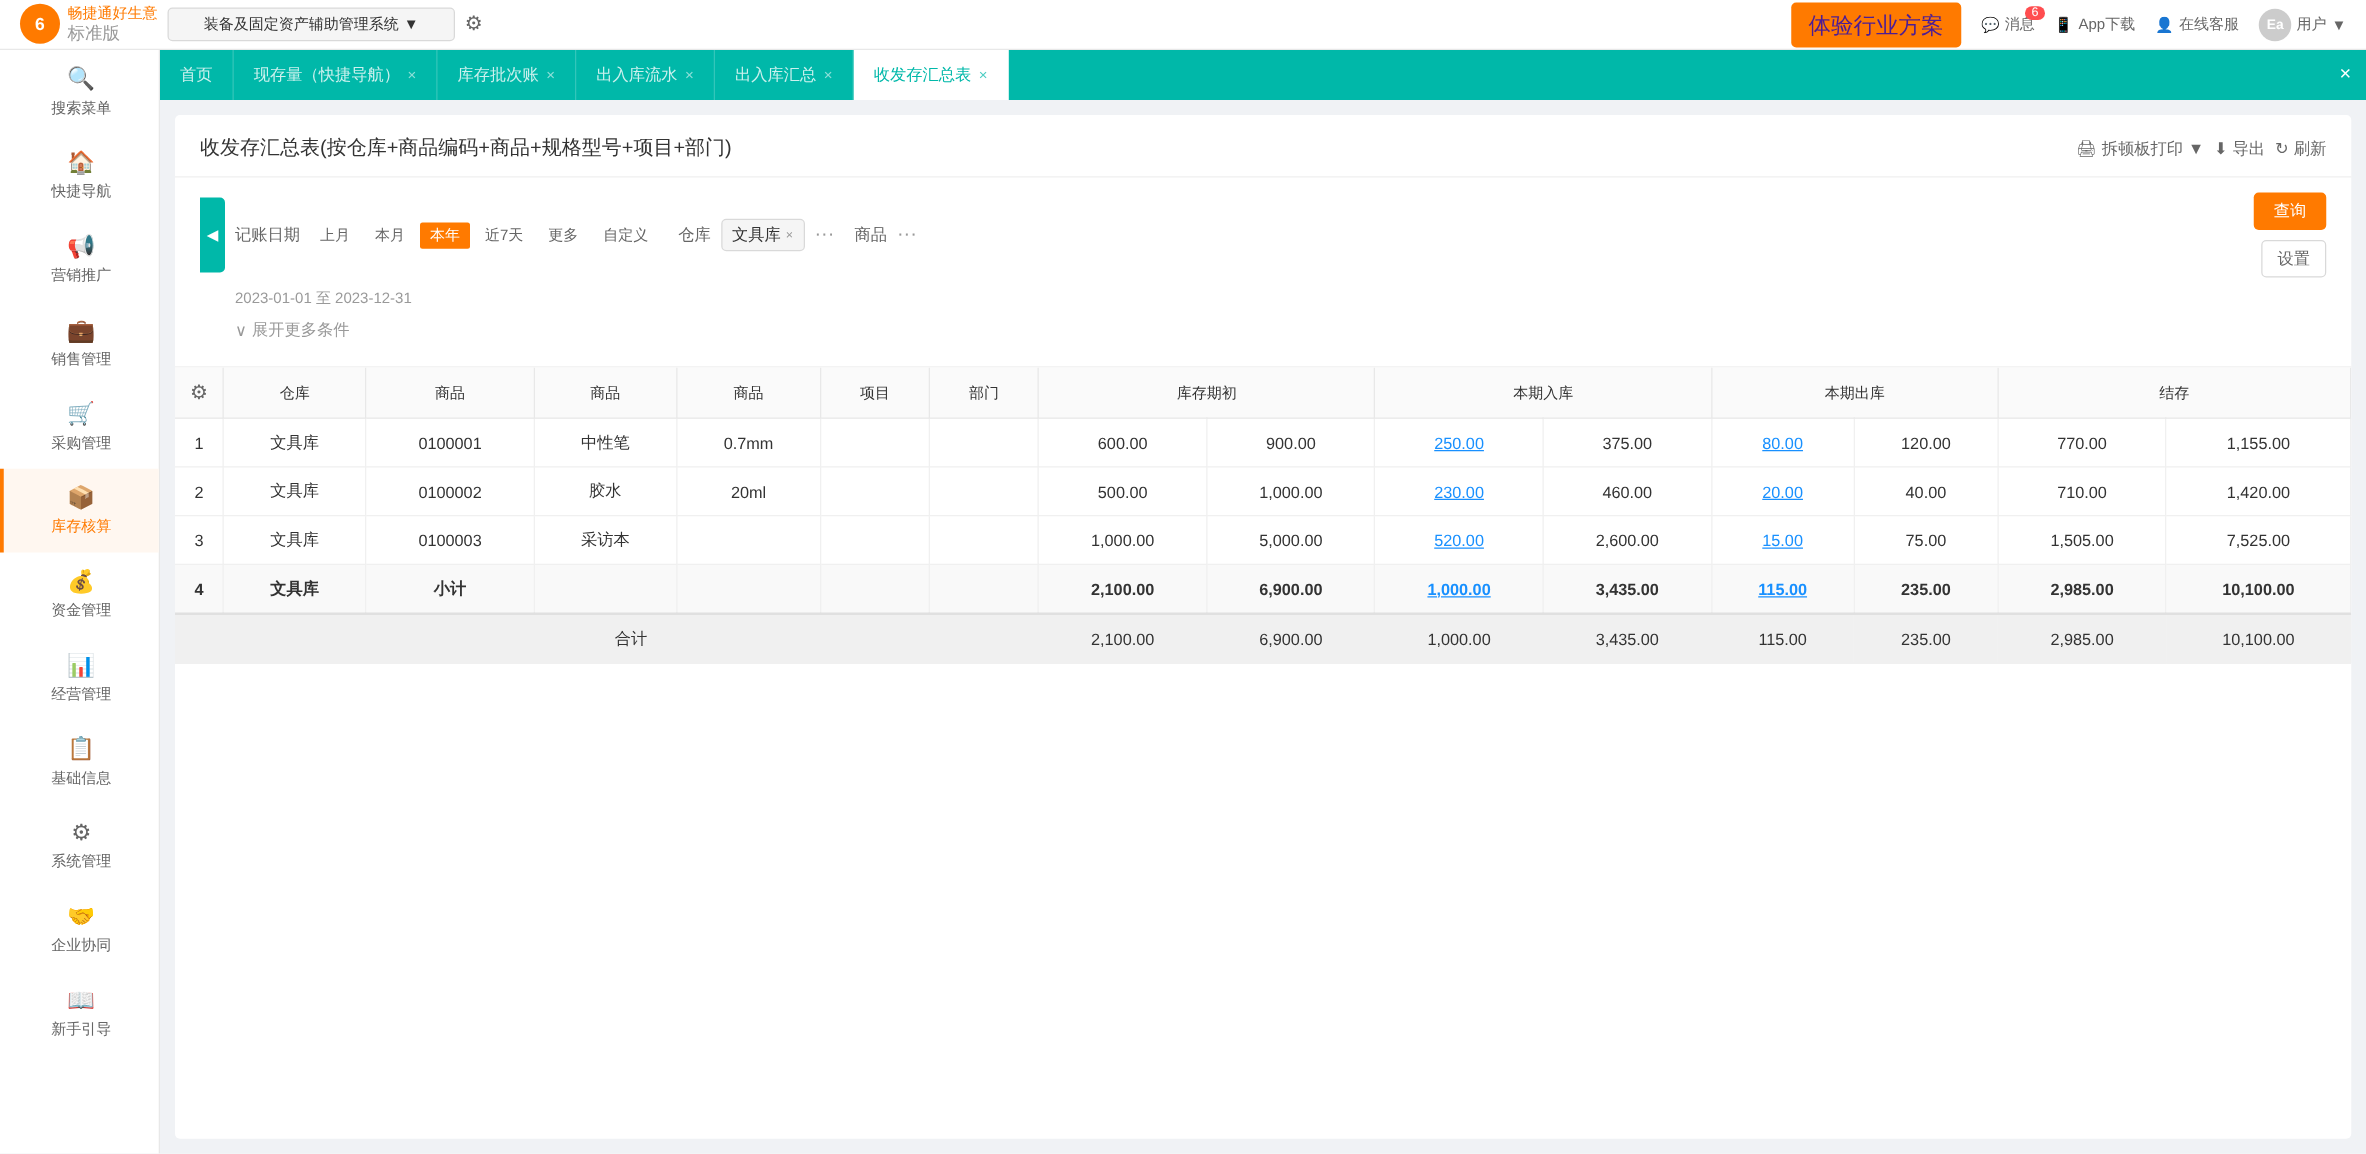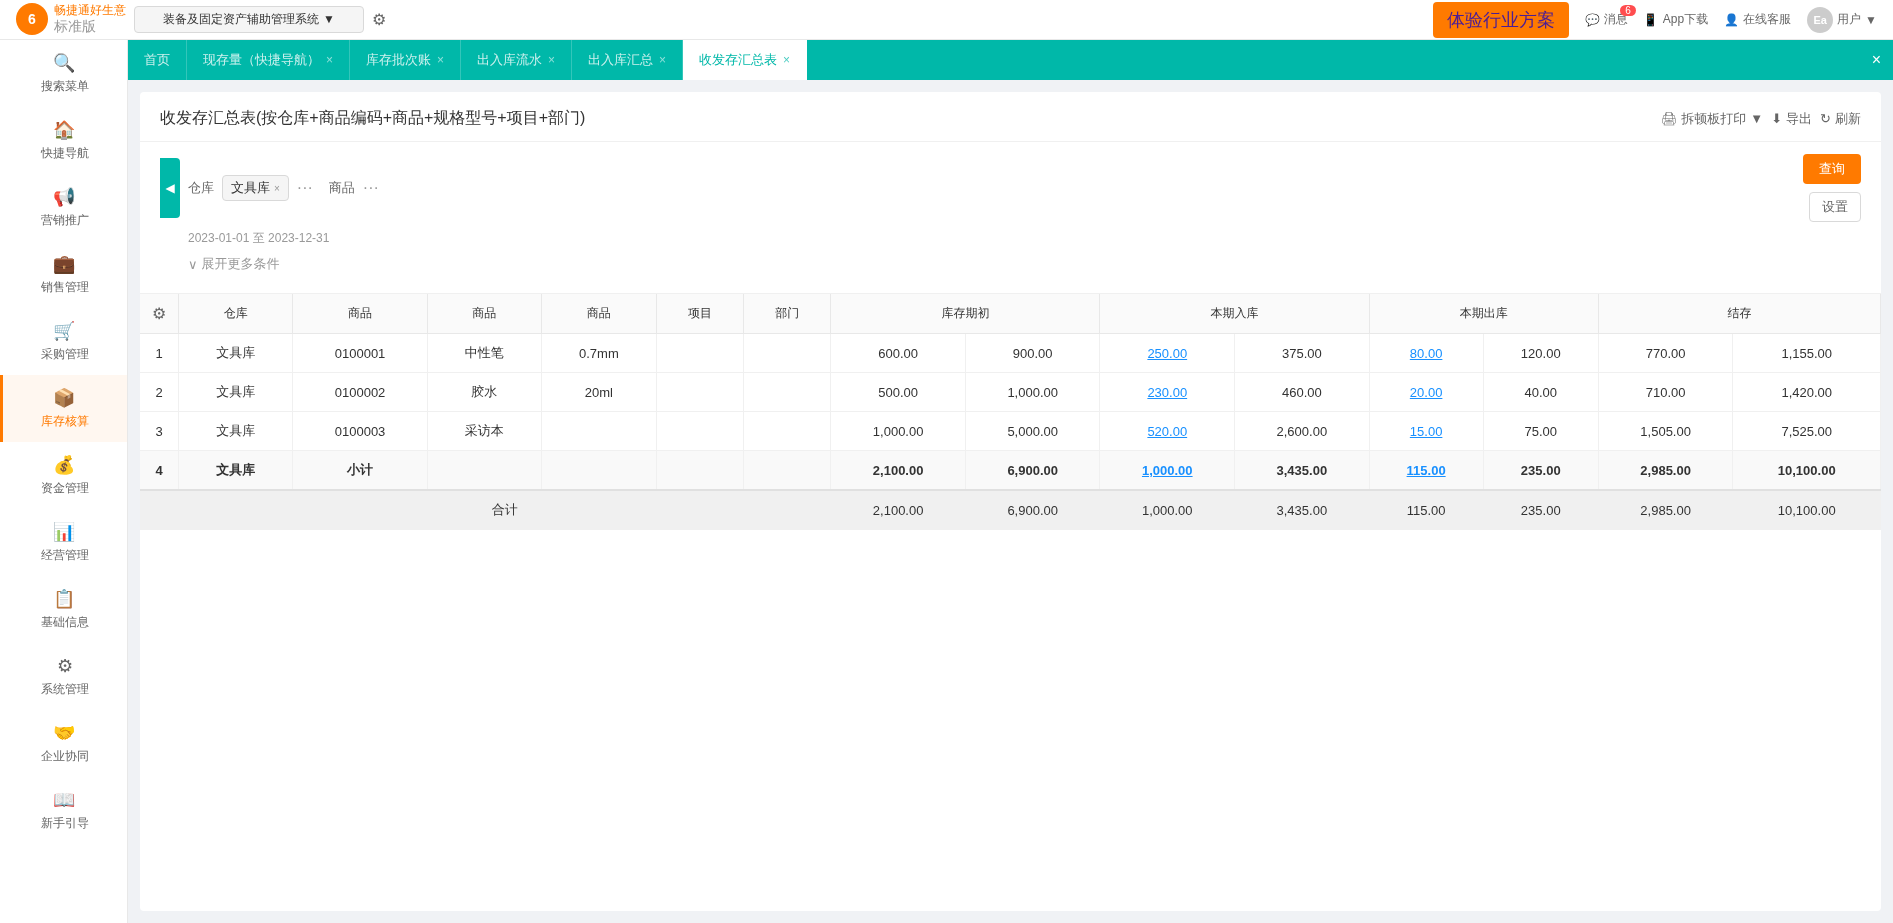--- a/index.html
+++ b/index.html
@@ -225,20 +225,31 @@
                 <span>刷新</span>
               </div>
             </div>
           </div>
 
           <div class="filter-area">
             <div style="display:flex;align-items:flex-start;gap:8px;">
               <button class="collapse-btn">◀</button>
               <div style="flex:1;">
                 <div class="filter-controls-row">
+                  <div class="filter-group">
+                    <span class="filter-label">记账日期</span>
+                    <div class="date-tabs">
+                      <span class="date-tab">上月</span>
+                      <span class="date-tab">本月</span>
+                      <span class="date-tab active">本年</span>
+                      <span class="date-tab">近7天</span>
+                      <span class="date-tab">更多</span>
+                      <span class="date-tab">自定义</span>
+                    </div>
+                  </div>
                   <div style="display:flex;align-items:center;gap:8px;">
                     <span class="filter-label">仓库</span>
                     <div class="warehouse-tag">
                       <span>文具库</span>
                       <span class="tag-close">×</span>
                     </div>
                     <span class="filter-ellipsis">···</span>
                   </div>
                   <div style="display:flex;align-items:center;gap:8px;">
                     <span class="filter-label">商品</span>

